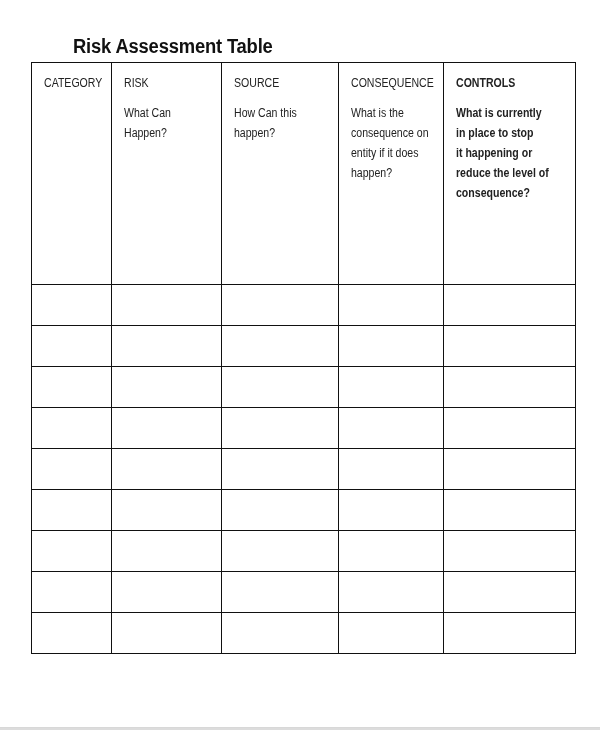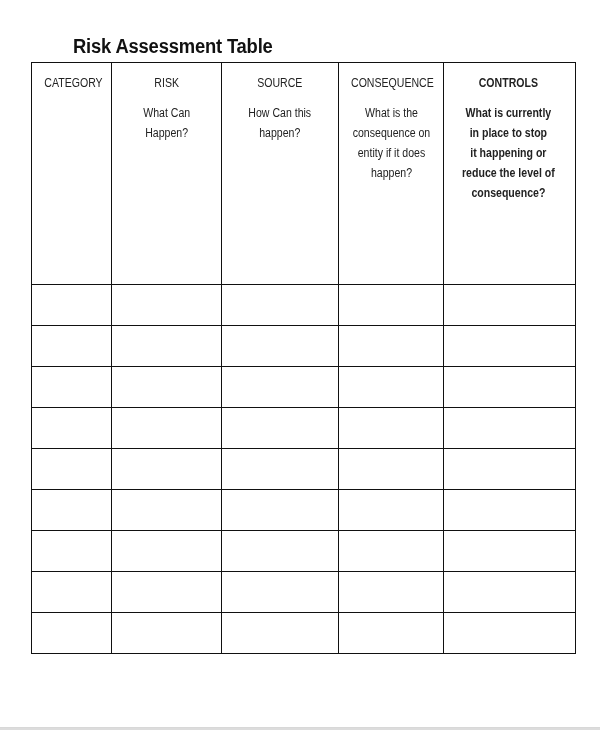--- a/index.html
+++ b/index.html
@@ -22,21 +22,21 @@
     width: 544px;
   }
   table.risk td {
     border: 1.5px solid #111; padding: 0; vertical-align: top;
     font-size: 12px; color: #222;
   }
   table.risk td.gray-left { border-left-color: #777; font-weight: bold; }
   .hcell { padding: 13px 0 0 12px; }
   .hlabel { display: block; transform: scaleX(0.88); transform-origin: left top; white-space: nowrap; }
   .hdesc { display: block; margin-top: 13px; line-height: 20px; transform: scaleX(0.88); transform-origin: left top; white-space: pre-line; }
-  tr.header-row td { height: 221px; text-align: center; }
+  tr.header-row td { height: 221px; }
   tr.body-row td { height: 40px; }
 </style>
 </head>
 <body>
 
 <div class="page">
   <div class="title">Risk Assessment Table</div>
 
   <table class="risk">
     <colgroup>

